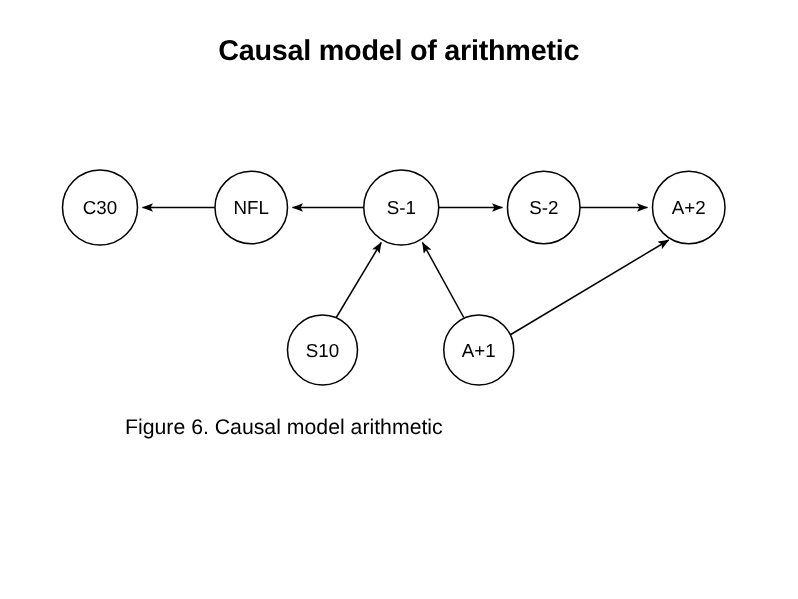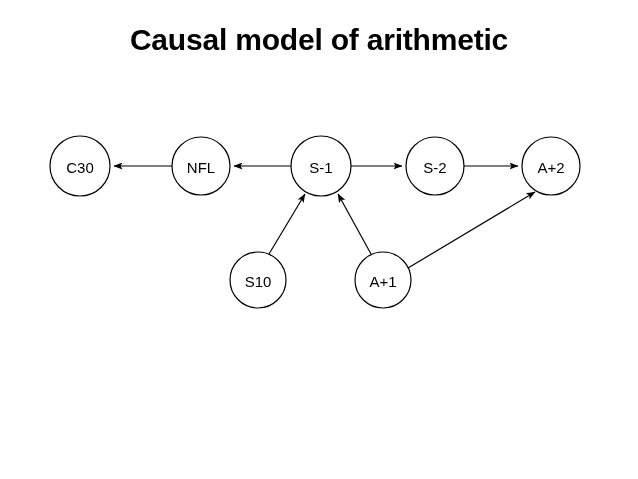--- a/index.html
+++ b/index.html
@@ -20,21 +20,21 @@
     background: #ffffff;
   }
   #slide-title {
     position: absolute;
     left: 0;
     top: 22px;
     width: 638px;
     text-align: center;
     font-family: "Liberation Sans", sans-serif;
     font-weight: bold;
-    font-size: 30px;
+    font-size: 23px;
     line-height: 36px;
     color: #000000;
     letter-spacing: -0.2px;
     white-space: nowrap;
   }
   #diagram {
     position: absolute;
     left: 0;
     top: 0;
     width: 638px;
@@ -132,14 +132,15 @@
       </g>
 
       <g>
         <circle class="node-circle" cx="383" cy="280" r="28"></circle>
         <text class="node-label" x="383" y="281">A+1</text>
       </g>
 
     </g>
   </svg>
 
+  <div id="figure-caption">Figure 6. Causal model arithmetic</div>
 
 </div>
 
 </body></html>

